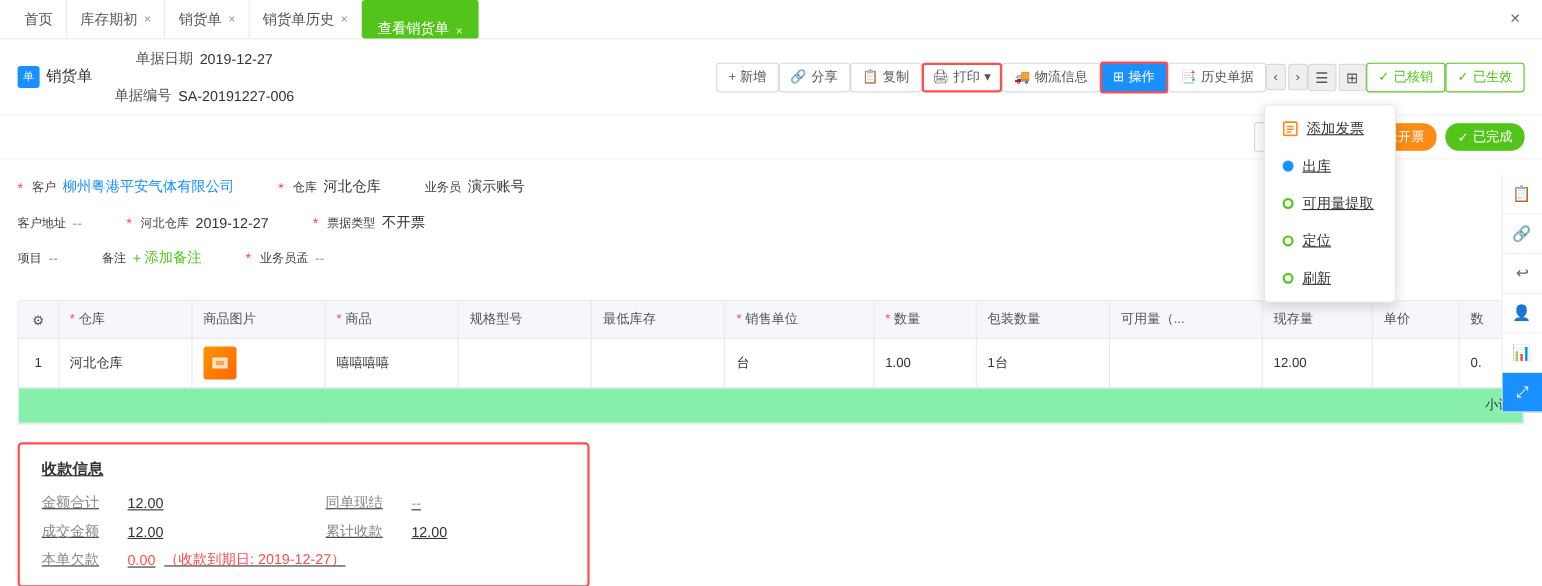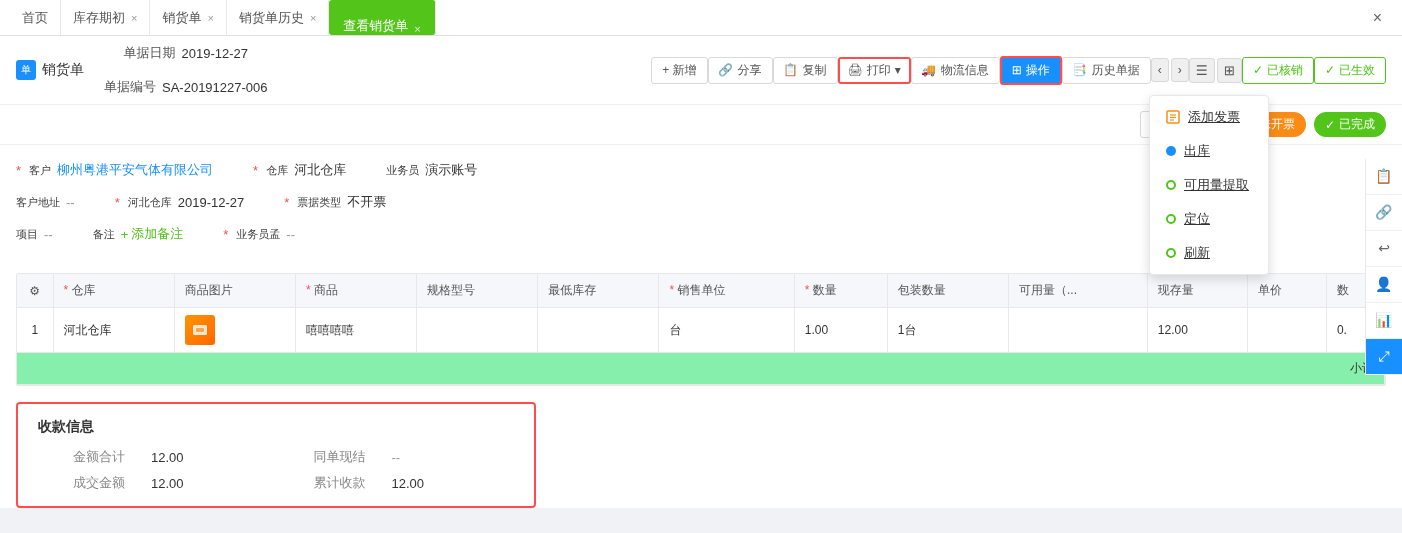--- a/index.html
+++ b/index.html
@@ -89,24 +89,24 @@
 
     
     .product-img {
       width: 30px; height: 30px; background: linear-gradient(135deg, #ff9500, #ff6600);
       border-radius: 3px; display: flex; align-items: center; justify-content: center;
     }
 
     
     .payment-box {
       margin: 16px; border: 2px solid #ff4d4f; border-radius: 4px; padding: 14px 20px;
-      background: #fff; max-width: 520px;
+      background: #fff; max-width: 520px; text-decoration: underline;
     }
     .payment-title { font-size: 14px; font-weight: 600; color: #333; margin-bottom: 12px; }
-    .payment-grid { display: grid; grid-template-columns: 1fr 1fr; gap: 8px 40px; margin-left: 35px; }
+    .payment-grid { display: grid; grid-template-columns: 1fr 1fr; gap: 8px 40px; }
     .payment-item { display: flex; align-items: center; gap: 8px; }
     .payment-label { color: #888; font-size: 13px; min-width: 70px; }
     .payment-value { color: #333; font-size: 13px; }
     .payment-value.orange { color: #ff4d4f; }
     .payment-value.dash { color: #999; }
 
     
     .dropdown-menu {
       position: absolute; top: 95px; right: 133px; z-index: 1000;
       background: #fff; border: 1px solid #e8e8e8; border-radius: 4px;
@@ -367,20 +367,25 @@
           <span class="payment-value dash">--</span>
         </div>
         <div class="payment-item">
           <span class="payment-label">成交金额</span>
           <span class="payment-value">12.00</span>
         </div>
         <div class="payment-item">
           <span class="payment-label">累计收款</span>
           <span class="payment-value">12.00</span>
         </div>
+        <div class="payment-item" style="grid-column: span 2;">
+          <span class="payment-label">本单欠款</span>
+          <span class="payment-value orange">0.00</span>
+          <span class="payment-value orange">（收款到期日: 2019-12-27）</span>
+        </div>
       </div>
     </div>
   </div>
 
   <div class="dropdown-menu">
     <div class="dropdown-item">
       <svg width="14" height="14" viewBox="0 0 14 14">
         <rect x="1" y="1" width="12" height="12" rx="1" fill="none" stroke="#fa8c16" stroke-width="1.5"></rect>
         <line x1="4" y1="5" x2="10" y2="5" stroke="#fa8c16" stroke-width="1.2"></line>
         <line x1="4" y1="7.5" x2="10" y2="7.5" stroke="#fa8c16" stroke-width="1.2"></line>

